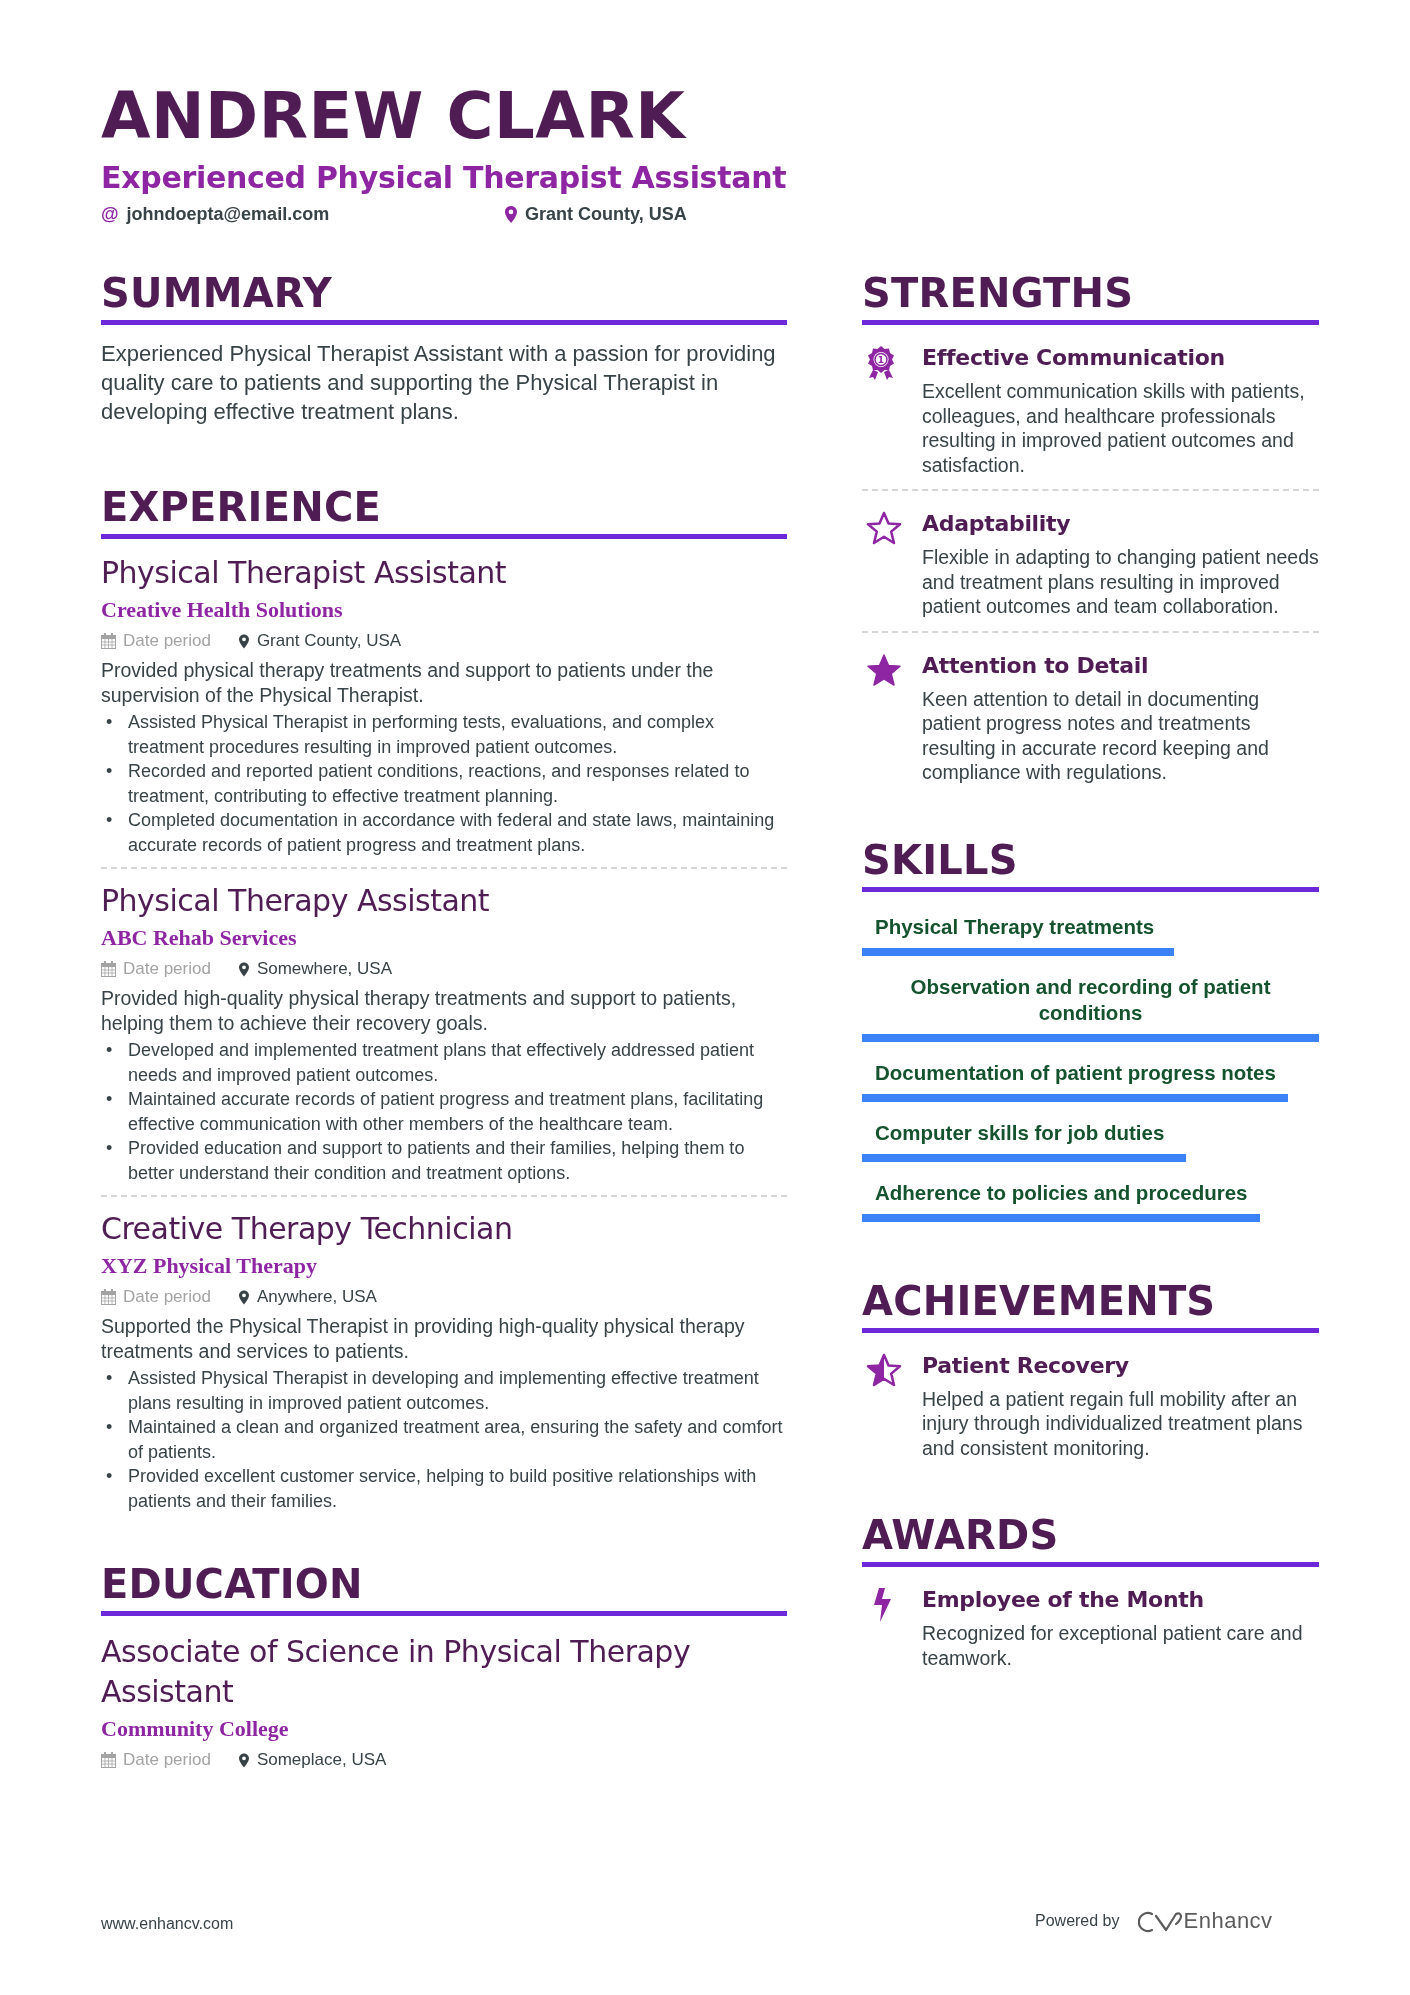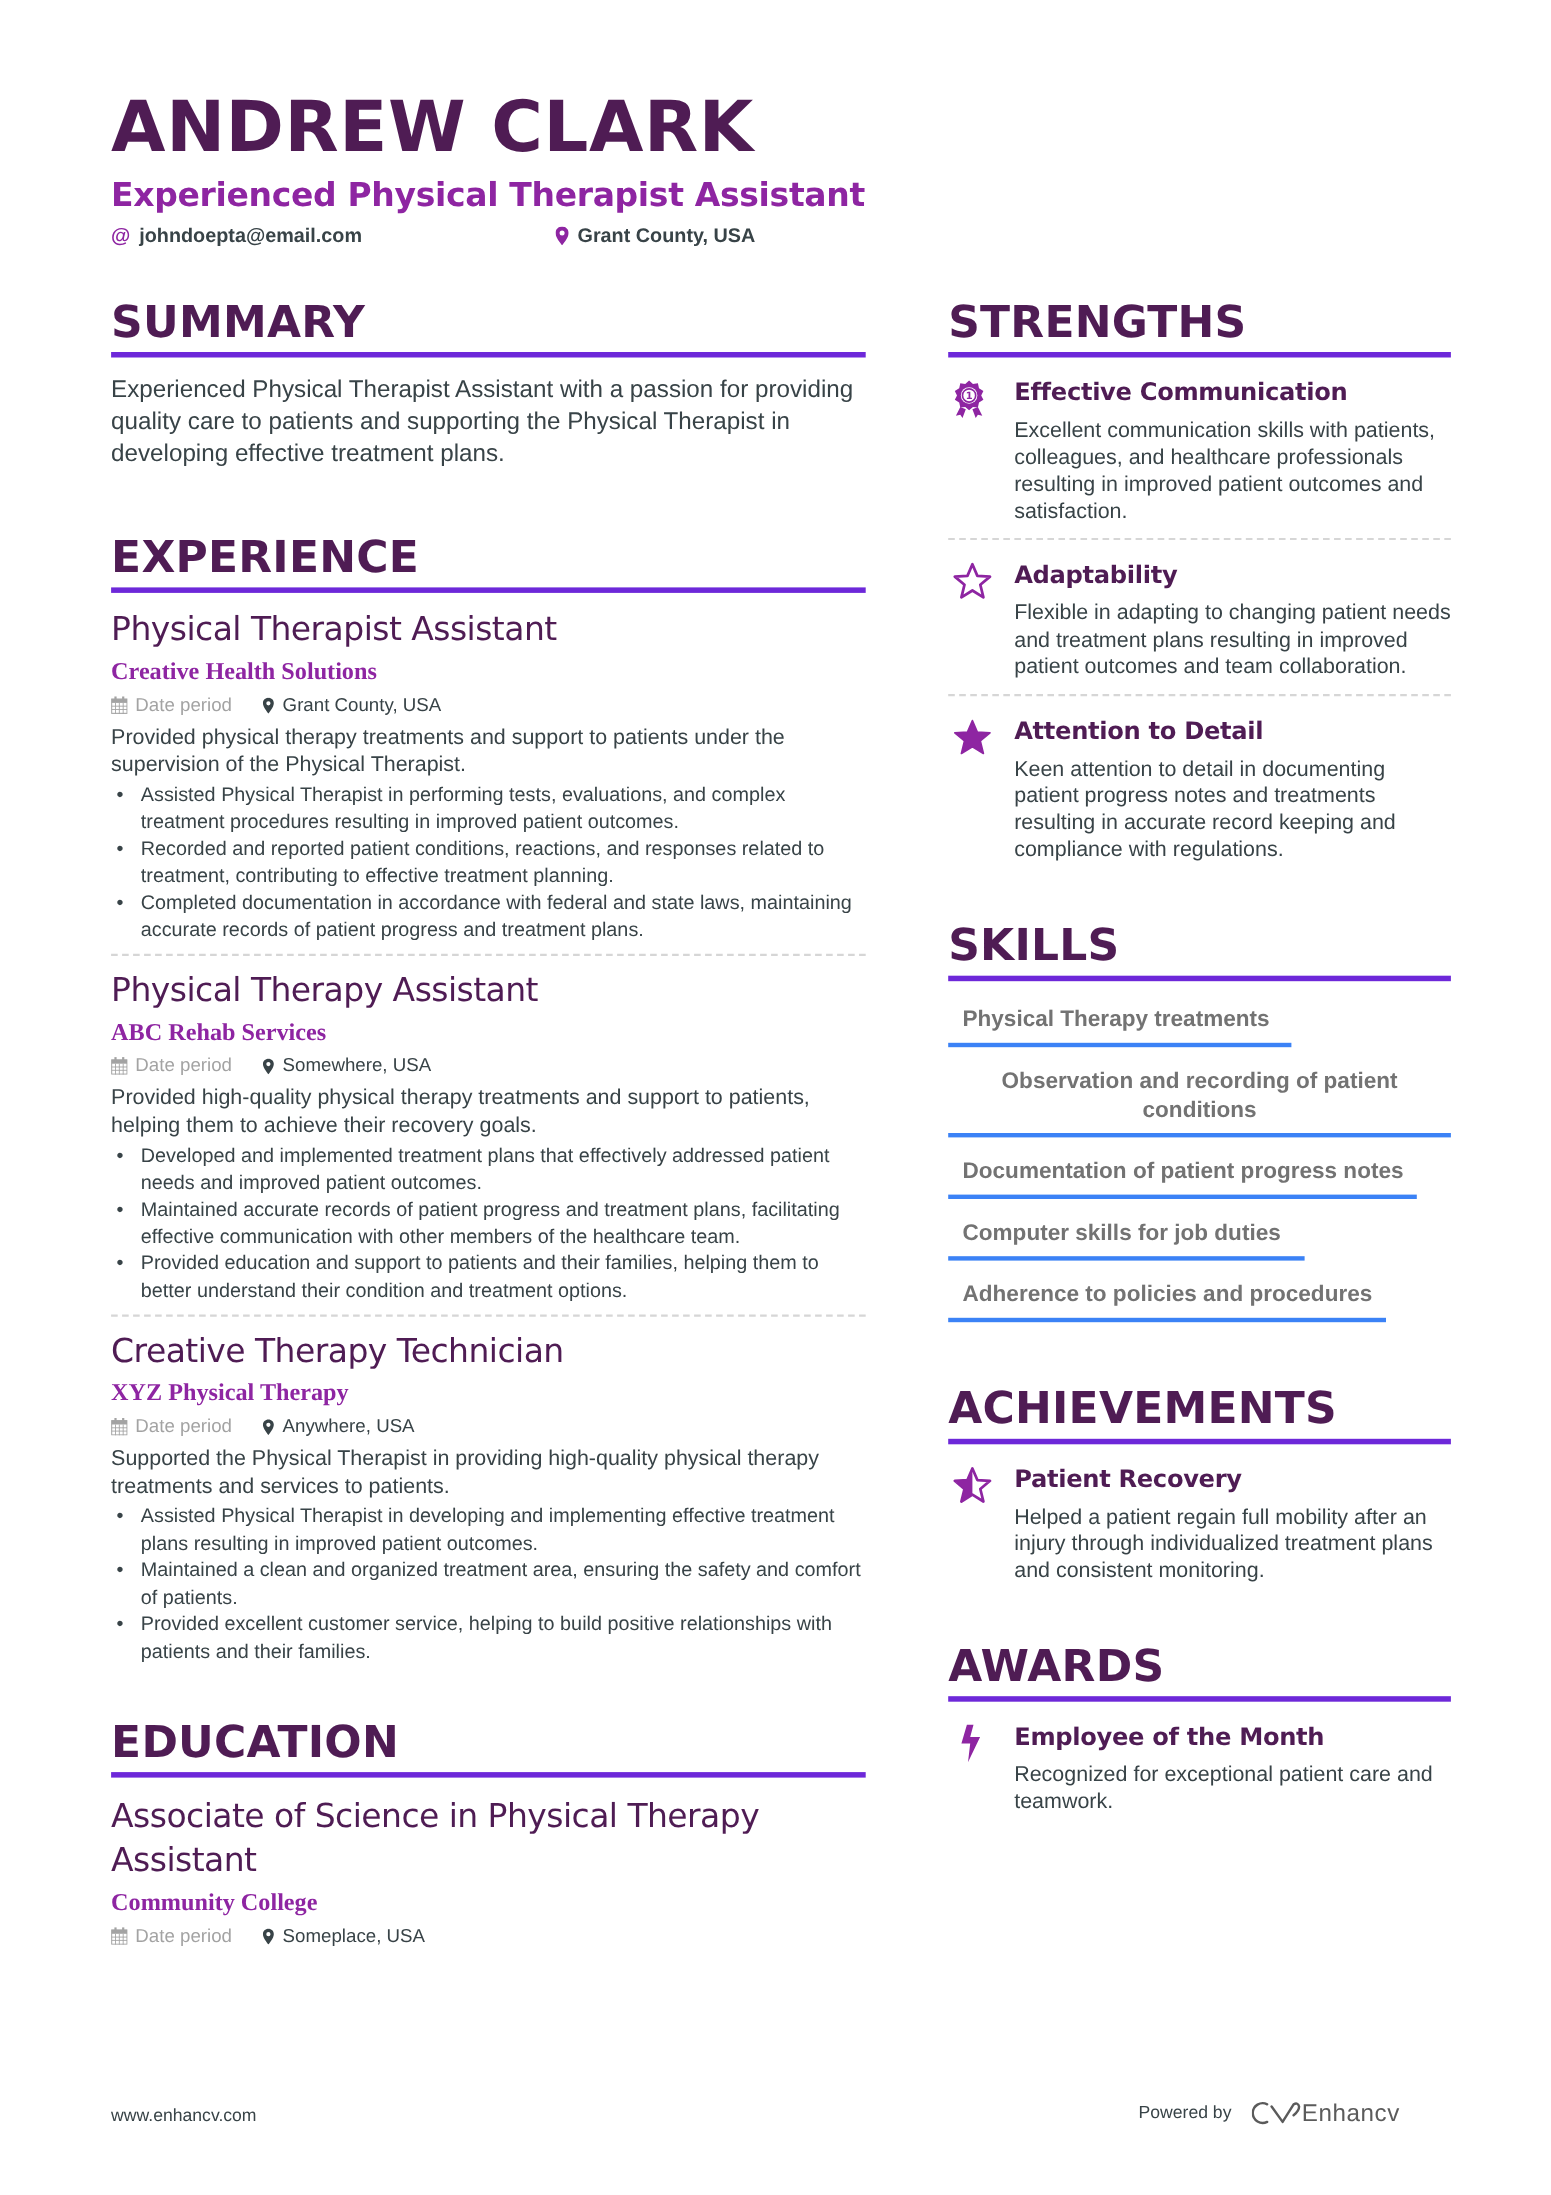--- a/index.html
+++ b/index.html
@@ -36,27 +36,27 @@
 
   
   .str-item { display: flex; padding: 14px 0 12px 0; }
   .str-item.sep { border-bottom: 2px dashed #d6d6d6; }
   .str-icon { width: 60px; flex: 0 0 60px; display: flex; justify-content: flex-start; padding-left: 4px; padding-top: 2px; }
   .str-body { flex: 1; }
   .str-title { font-family: "DejaVu Sans", sans-serif; font-weight: bold; font-size: 22px; color: #4f1c54; line-height: 30px; letter-spacing: -0.3px; }
   .str-desc { font-size: 19.5px; line-height: 24.5px; color: #384347; margin-top: 6px; }
 
   .skills { margin-top: 10px; }
-  .skill { font-size: 20.5px; font-weight: bold; color: #737373; line-height: 26px; padding: 12px 12px 8px 13px; border-bottom: 4px solid #3b82f6; margin-bottom: 6px; display: inline-block; }
+  .skill { font-size: 20.5px; font-weight: bold; color: #14532d; line-height: 26px; padding: 12px 12px 8px 13px; border-bottom: 8px solid #3b82f6; margin-bottom: 6px; display: inline-block; }
   .skill.full { display: block; text-align: center; }
 
   
   .footer-left { position: absolute; left: 101px; top: 1915px; font-size: 16px; color: #384347; }
   .footer-right { position: absolute; left: 1035px; top: 1908px; display: flex; align-items: center; gap: 18px; font-size: 16px; color: #384347; }
-  .brand { display: flex; align-items: center; gap: 0; font-size: 22px; color: #5b5b5b; letter-spacing: 0.5px; }
+  .brand { display: flex; align-items: flex-end; gap: 0; font-size: 22px; color: #5b5b5b; letter-spacing: 0.5px; }
 </style>
 </head>
 <body>
 
 <div class="page">
 
   <div class="name">ANDREW CLARK</div>
   <div class="headline">Experienced Physical Therapist Assistant</div>
 
   <div class="contact" style="left:101px;">

